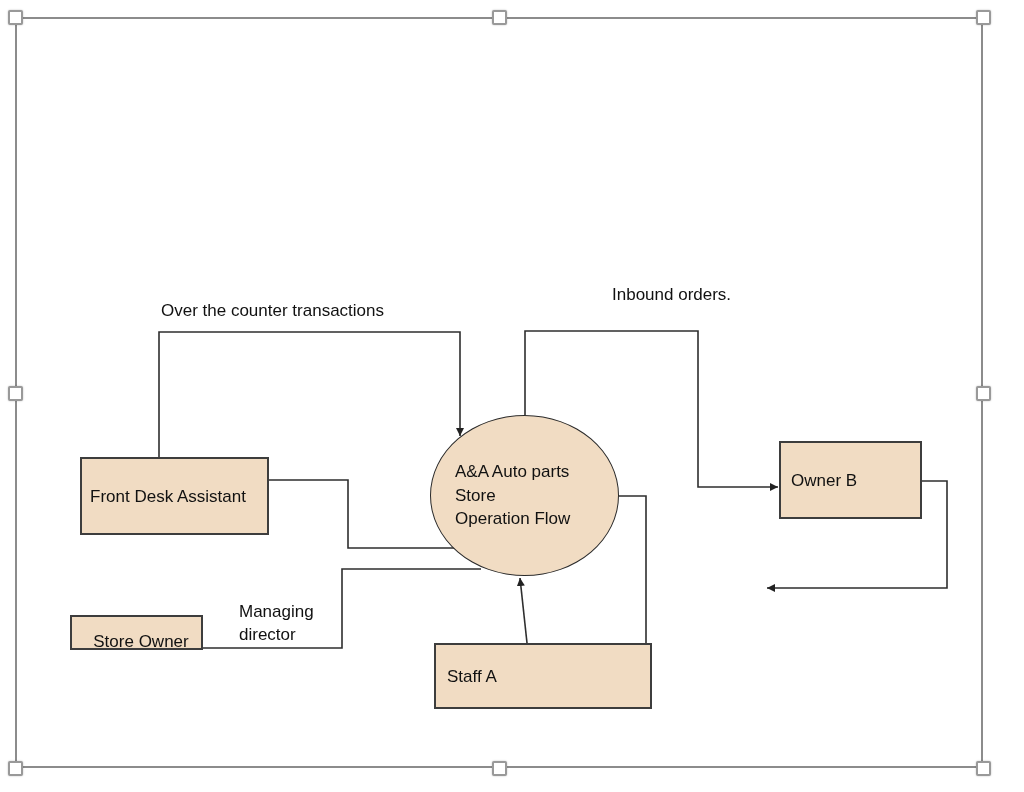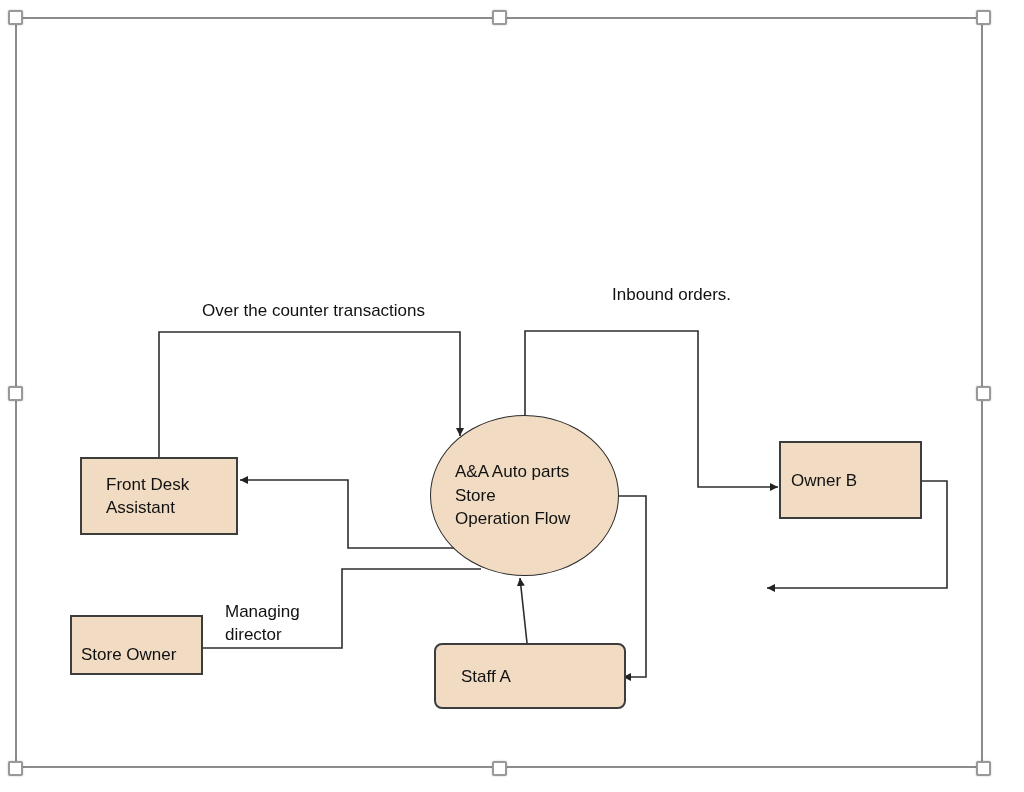--- a/index.html
+++ b/index.html
@@ -57,37 +57,37 @@
     border-radius: 50%;
     display: flex;
     align-items: center;
   }
   .shape-ellipse .ellipse-label {
     margin-left: 24px;
     width: 116px;
     font-size: 17px;
     line-height: 23.5px;
   }
-  .box-front-desk { left: 80px;  top: 457px; width: 158px; height: 78px; padding-left: 24px;  }
-  .box-store-owner{ left: 70px;  top: 615px; width: 133px; height: 60px; padding-left: 9px; padding-top: 18px; }
-  .box-staff-a    { left: 434px; top: 643px; width: 192px; height: 66px; padding-left: 25px; border-radius: 8px; }
+  .box-front-desk { left: 80px;  top: 457px; width: 189px; height: 78px; padding-left: 8px;  }
+  .box-store-owner{ left: 70px;  top: 615px; width: 133px; height: 35px; padding-left: 9px; padding-top: 18px; align-items: center; }
+  .box-staff-a    { left: 434px; top: 643px; width: 218px; height: 66px; padding-left: 11px; }
   .box-staff-b    { left: 779px; top: 441px; width: 143px; height: 78px; padding-left: 10px; }
 
   
   .flow-label {
     position: absolute;
     font-size: 17px;
     line-height: 23px;
     white-space: nowrap;
   }
   .flow-label.wrap { white-space: normal; }
-  .lbl-over-counter { left: 161px; top: 299px; margin-left: 41px; }
+  .lbl-over-counter { left: 161px; top: 299px; }
   .lbl-inbound      { left: 612px; top: 283px; }
   .lbl-assisting    { left: 184px; top: 426px; }
-  .lbl-managing     { left: 225px; top: 600px; width: 105px; }
+  .lbl-managing     { left: 239px; top: 600px; width: 105px; }
   .lbl-instore      { left: 654px; top: 558px; width: 172px; }
 </style>
 </head>
 <body>
 
 <div class="canvas">
 
   <svg class="wires" viewBox="0 0 1024 792">
     <defs>
       <marker id="arrow" markerWidth="9" markerHeight="9" refX="8" refY="4" orient="auto" markerUnits="userSpaceOnUse">

